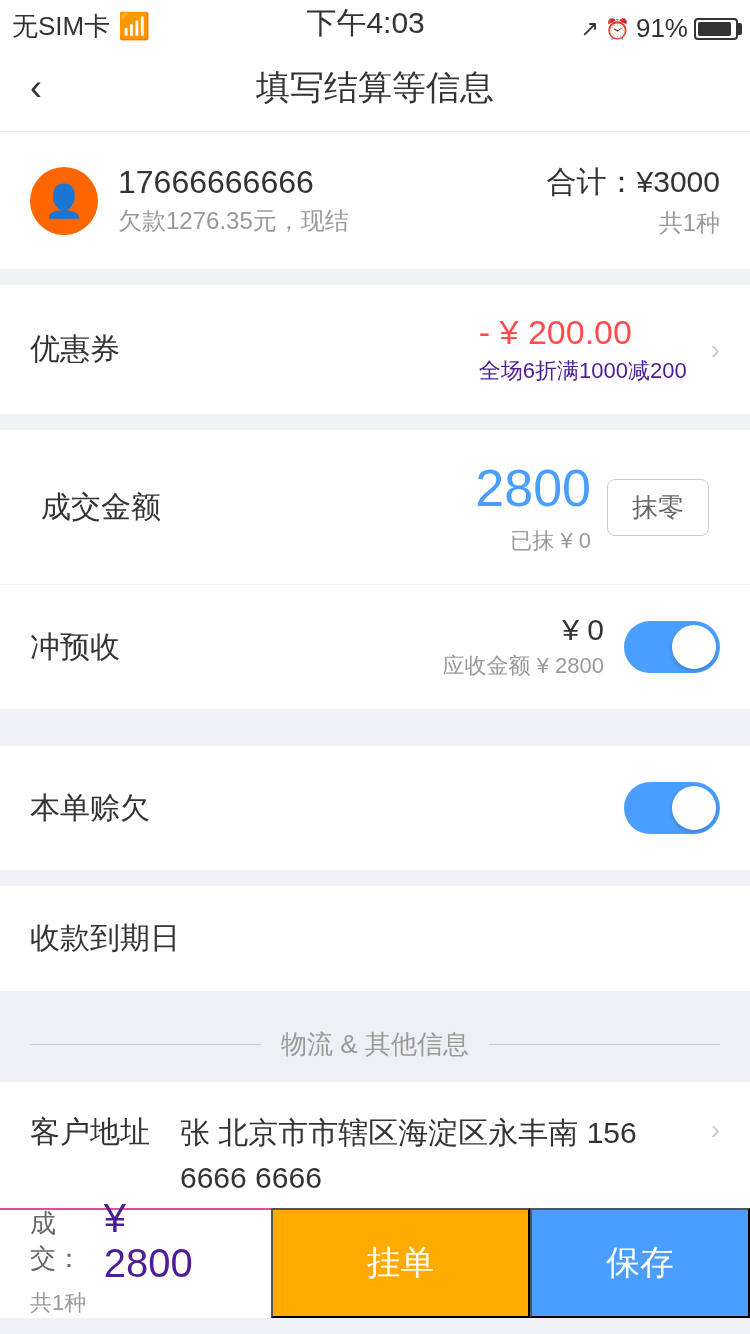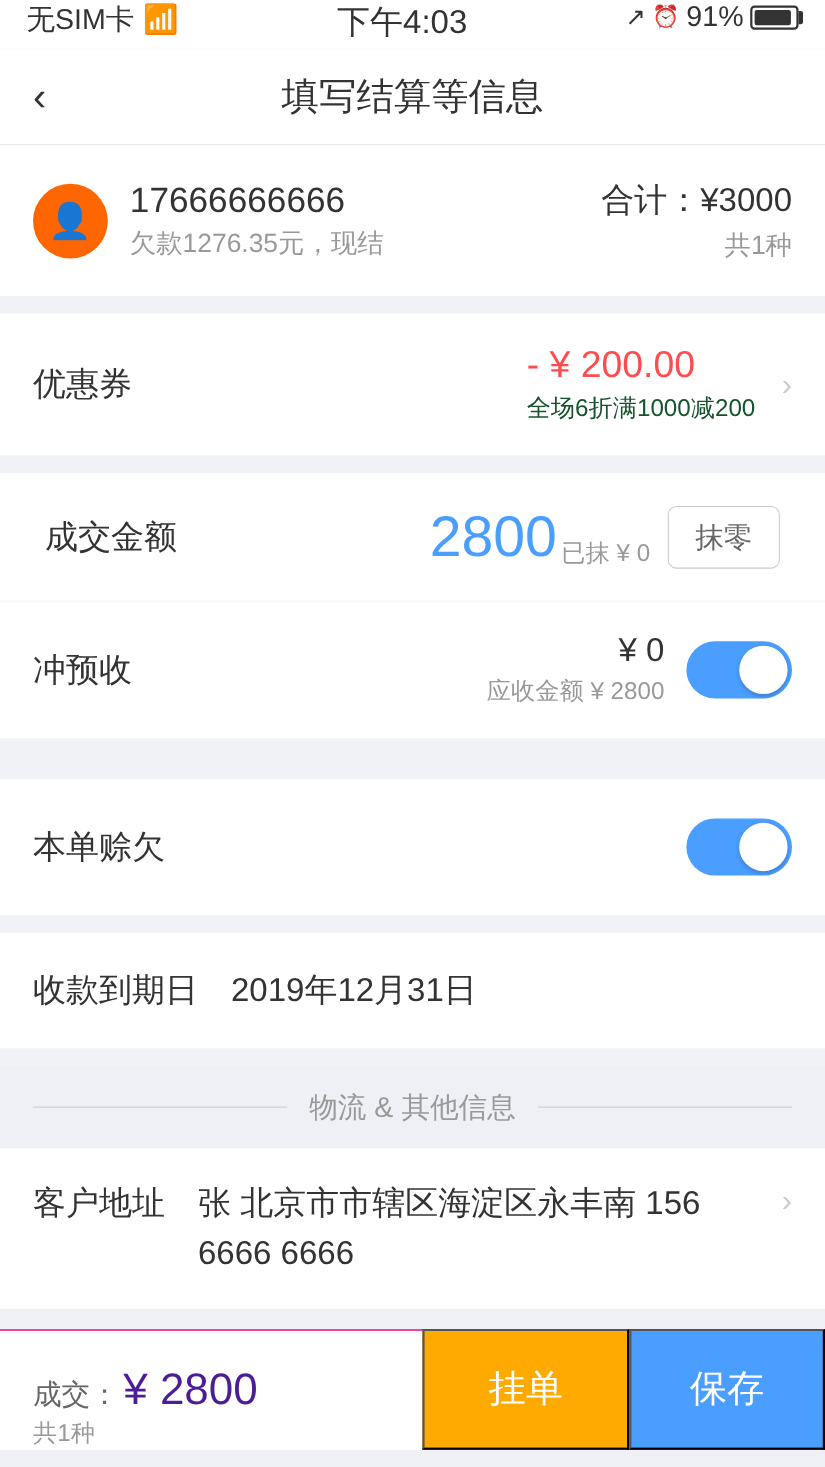--- a/index.html
+++ b/index.html
@@ -12,23 +12,23 @@
       position: relative;
       overflow-x: hidden;
     }
 
     
     .status-bar {
       width: 100%;
       height: 44px;
       background: #fff;
       display: flex;
-      align-items: flex-start;
-      justify-content: space-between;
-      padding: 0 24px;
+      align-items: flex-end;
+      justify-content: space-between;
+      padding: 0 12px;
       font-size: 28px;
     }
     .status-left { font-size: 26px; color: #333; display: flex; align-items: center; gap: 8px; }
     .status-center { font-size: 30px; font-weight: 500; color: #333; }
     .status-right { font-size: 26px; color: #333; display: flex; align-items: center; gap: 6px; }
     .battery-icon {
       width: 44px; height: 22px; border: 2px solid #333; border-radius: 4px; position: relative; display: inline-flex; align-items: center; padding: 2px;
     }
     .battery-icon::after { content: ''; position: absolute; right: -6px; top: 50%; transform: translateY(-50%); width: 4px; height: 12px; background: #333; border-radius: 0 2px 2px 0; }
     .battery-fill { width: 91%; height: 100%; background: #333; border-radius: 2px; }
@@ -99,21 +99,21 @@
       align-items: center;
       justify-content: space-between;
       padding: 28px 30px;
       border-bottom: 1px solid #f0f0f0;
       background: #fff;
     }
     .row:last-child { border-bottom: none; }
     .row-label { font-size: 30px; color: #333; }
     .row-right { display: flex; align-items: center; gap: 16px; }
     .coupon-amount { font-size: 34px; color: #ff4d4f; font-weight: 500; }
-    .coupon-desc { font-size: 22px; color: #14532d; margin-top: 4px; text-align: right; }
+    .coupon-desc { font-size: 22px; color: #4c1d95; margin-top: 4px; text-align: right; }
     .chevron { font-size: 28px; color: #ccc; margin-left: 8px; }
 
     
     .amount-section {
       background: #fff;
       margin-bottom: 16px;
     }
     .amount-row {
       display: flex;
       align-items: center;
@@ -124,21 +124,21 @@
     .amount-sub { font-size: 22px; color: #999; margin-top: 4px; text-align: right; }
     .round-btn {
       border: 1px solid #ccc;
       border-radius: 8px;
       padding: 10px 24px;
       font-size: 26px;
       color: #666;
       background: #fff;
       cursor: pointer;
     }
-    .amount-right-group { display: flex; flex-direction: row; align-items: flex-end; gap: 4px; }
+    .amount-right-group { display: flex; flex-direction: column; align-items: flex-end; gap: 4px; }
 
     
     .advance-row {
       display: flex;
       align-items: center;
       justify-content: space-between;
       padding: 28px 30px;
       background: #fff;
       border-top: 1px solid #f0f0f0;
     }
@@ -228,29 +228,29 @@
       z-index: 100;
     }
     .bottom-summary {
       flex: 1;
       padding: 0 30px;
     }
     .bottom-deal { font-size: 26px; color: #666; }
     .bottom-amount { font-size: 40px; color: #4c1d95; font-weight: 500; }
     .bottom-count { font-size: 22px; color: #999; margin-top: 2px; }
     .btn-hang {
-      width: 188px; height: 110px;
+      width: 259px; height: 110px;
       background: #ffaa00;
       display: flex; align-items: center; justify-content: center;
       font-size: 34px; color: #fff; font-weight: 500;
       cursor: pointer;
       margin-left: 28px;
     }
     .btn-save {
-      width: 178px; height: 110px;
+      width: 220px; height: 110px;
       background: #4a9eff;
       display: flex; align-items: center; justify-content: center;
       font-size: 34px; color: #fff; font-weight: 500;
       cursor: pointer;
       font-family: Liberation Mono, monospace;
     }
   </style>
 </head>
 <body>
 
@@ -334,21 +334,20 @@
 
   <div class="debt-row">
     <span class="row-label">本单赊欠</span>
     <div class="toggle">
       <div class="toggle-knob"></div>
     </div>
   </div>
 
   <div class="date-row">
     <span class="date-label">收款到期日</span>
-    <span class="date-value">2019年12月31日</span>
   </div>
 
   <div class="divider-section">
     <div class="divider-line"></div>
     <span class="divider-text">物流 &amp; 其他信息</span>
     <div class="divider-line"></div>
   </div>
 
   <div class="address-row" style="cursor:pointer;">
     <span class="address-label">客户地址</span>

